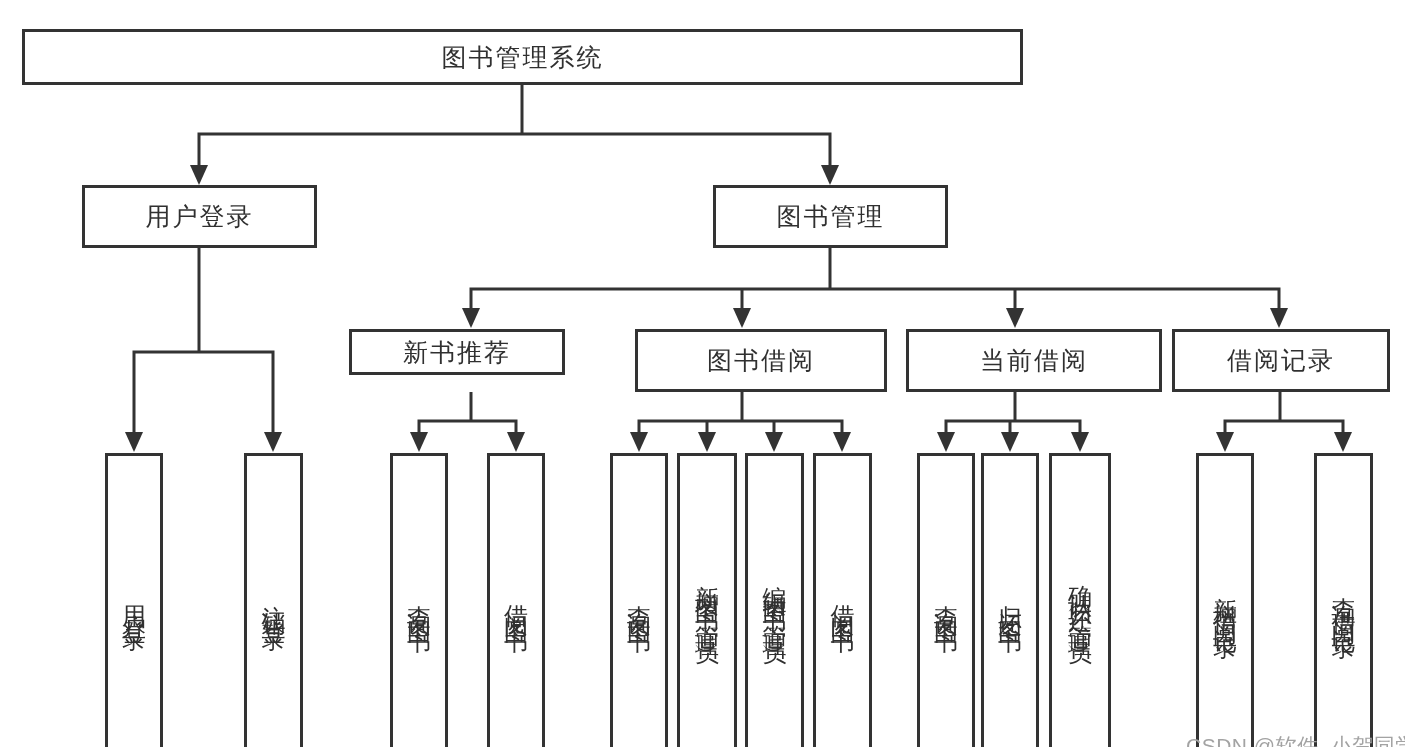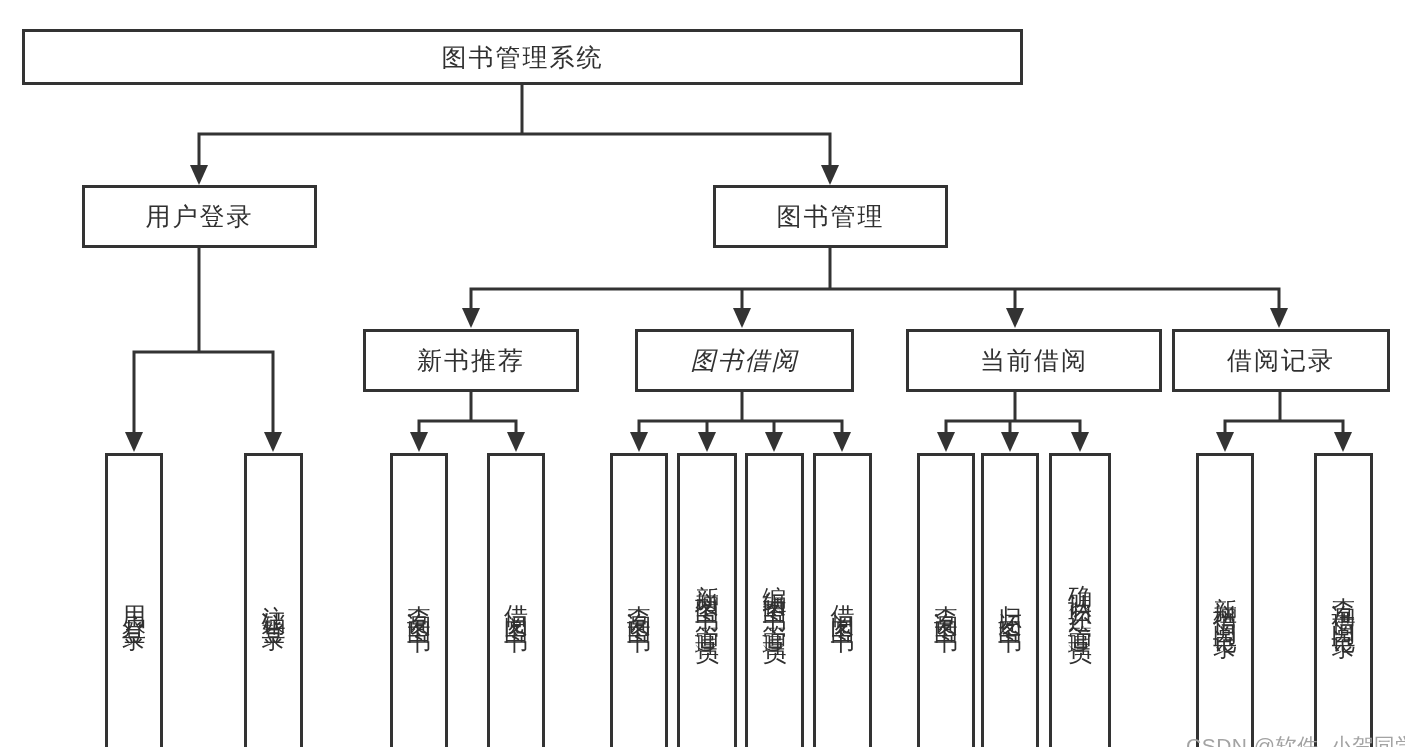--- a/index.html
+++ b/index.html
@@ -122,22 +122,22 @@
       <polygon points="1216,416 1234,416 1225,436"></polygon>
       <polygon points="1334,416 1352,416 1343,436"></polygon>
     </g>
   </svg>
 
   <div class="node hbox" style="left:22px; top:13px; width:1001px; height:56px;">图书管理系统</div>
 
   <div class="node hbox" style="left:82px; top:169px; width:235px; height:63px;">用户登录</div>
   <div class="node hbox" style="left:713px; top:169px; width:235px; height:63px;">图书管理</div>
 
-  <div class="node hbox" style="left:363px; top:313px; width:216px; height:63px;">新书推荐</div>
-  <div class="node hbox" style="left:635px; top:313px; width:219px; height:63px;font-style:italic;">图书借阅</div>
+  <div class="node hbox" style="left:349px; top:313px; width:216px; height:46px;">新书推荐</div>
+  <div class="node hbox" style="left:635px; top:313px; width:252px; height:63px;">图书借阅</div>
   <div class="node hbox" style="left:906px; top:313px; width:256px; height:63px;">当前借阅</div>
   <div class="node hbox" style="left:1172px; top:313px; width:218px; height:63px;">借阅记录</div>
 
   <div class="node vbox" style="left:105px; top:437px; width:58px; height:298px;">
     <span class="vtext">用户登录</span>
   </div>
   <div class="node vbox" style="left:244px; top:437px; width:59px; height:298px;">
     <span class="vtext">注销登录</span>
   </div>
 

